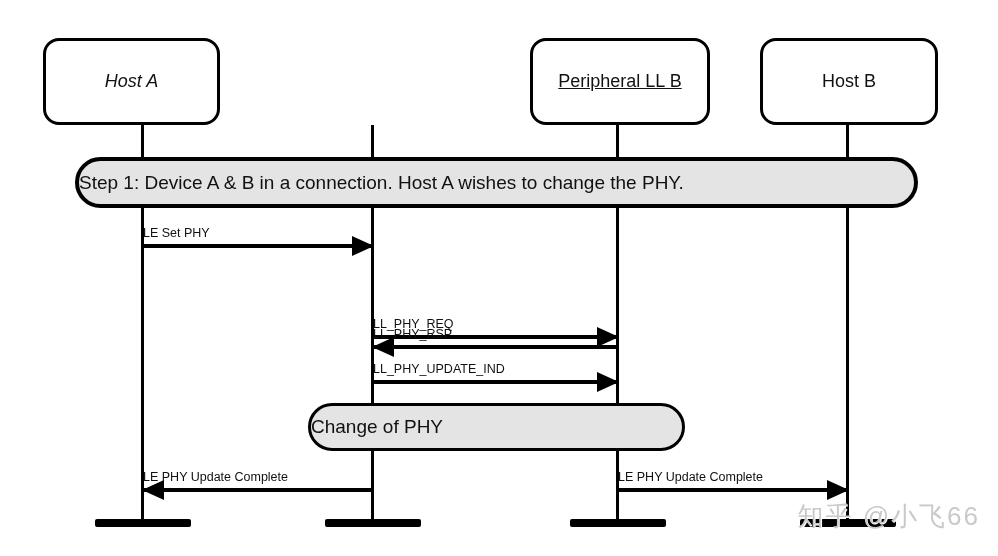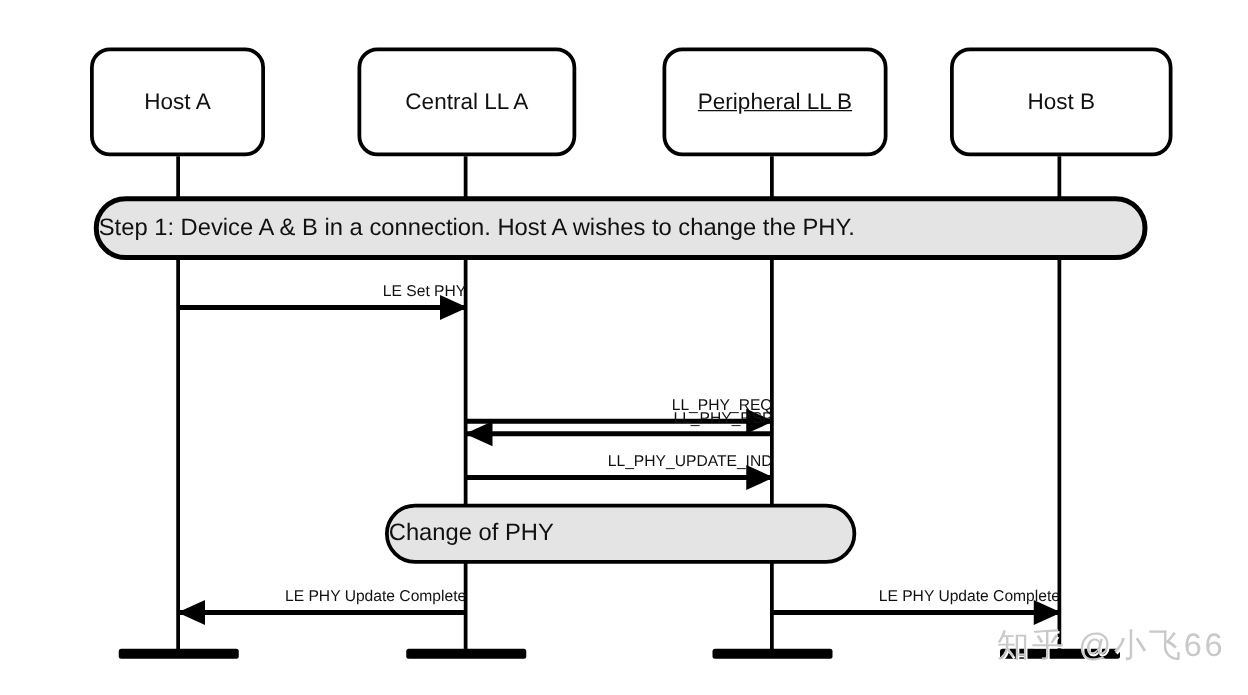--- a/index.html
+++ b/index.html
@@ -66,21 +66,21 @@
     left: 308px;
     top: 403px;
     width: 377px;
     height: 48px;
     border-radius: 24px;
     border-width: 3px;
     font-size: 19px;
   }
   .msg { position: absolute; z-index: 4; }
   .msg-label {
-    text-align: right;
+    text-align: left;
     font-size: 12.5px;
     line-height: 15px;
     margin-bottom: 3px;
     color: #111;
     white-space: nowrap;
   }
   .msg-line {
     position: relative;
     height: 4px;
     background: var(--stroke, #000);
@@ -110,25 +110,22 @@
 </head>
 <body>
 
 <div class="canvas">
 
   <div class="lifeline" style="left:141px;"></div>
   <div class="lifeline" style="left:371px;"></div>
   <div class="lifeline" style="left:616px;"></div>
   <div class="lifeline" style="left:846px;"></div>
 
-  <div class="actor" style="left:72px;  width:140px;">
+  <div class="actor" style="left:43px;  width:177px;font-style:italic;">
     <span>Host A</span>
-  </div>
-  <div class="actor" style="left:286px; width:175px;">
-    <span>Central LL A</span>
   </div>
   <div class="actor" style="left:530px; width:180px;text-decoration:underline;">
     <span>Peripheral LL B</span>
   </div>
   <div class="actor" style="left:760px; width:178px;">
     <span>Host B</span>
   </div>
 
   <div class="pill step-banner">
     <span>Step 1: Device A &amp; B in a connection. Host A wishes to change the PHY.</span>

